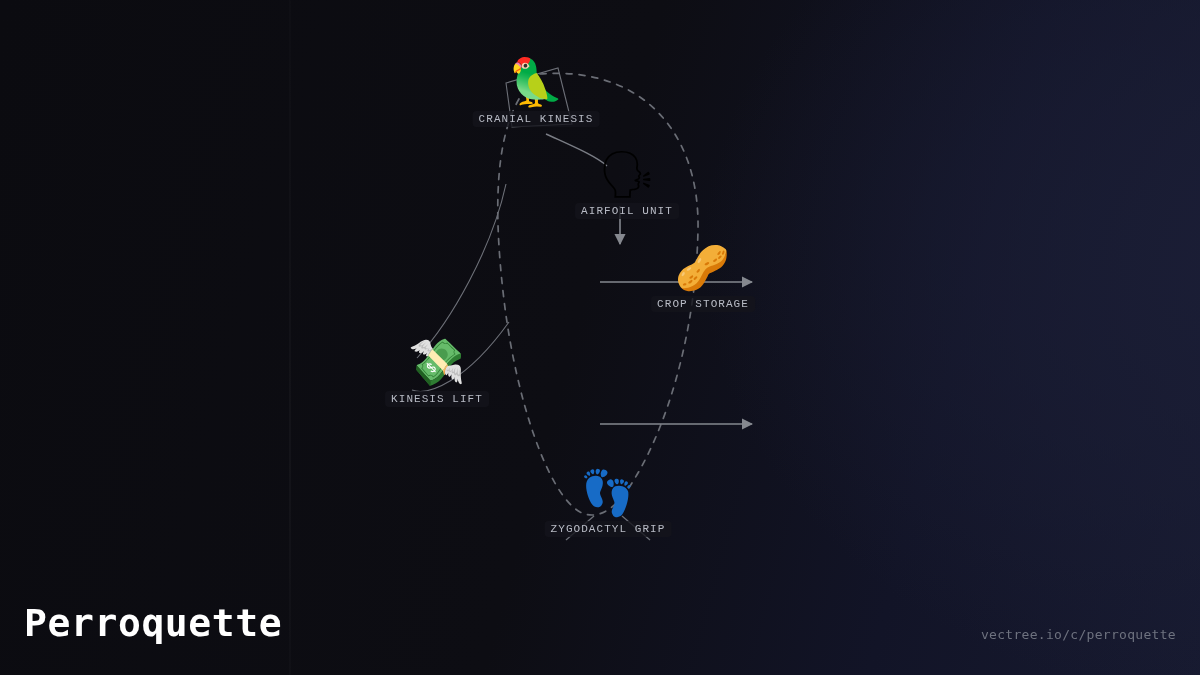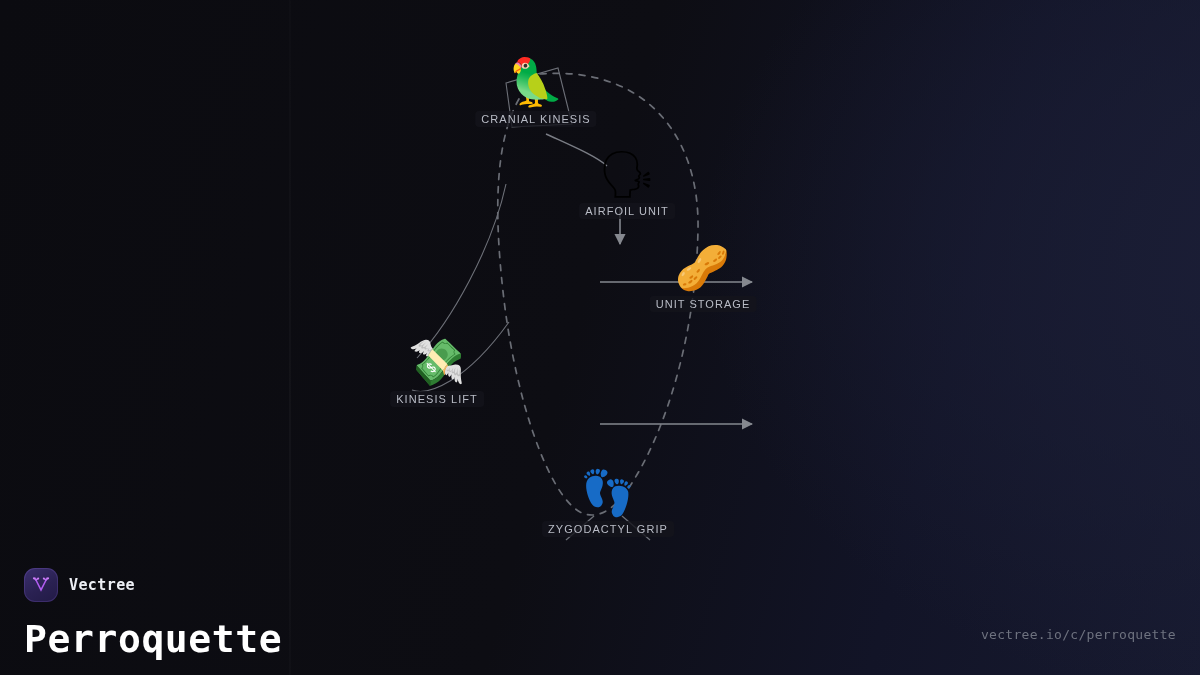--- a/index.html
+++ b/index.html
@@ -54,21 +54,21 @@
     white-space: nowrap;
   }
   .node-emoji {
     font-family: "DejaVu Sans", sans-serif;
     line-height: 1;
     display: block;
     user-select: none;
   }
   .node-label {
     margin-top: 6px;
-    font-family: Liberation Sans, sans-serif;
+    font-family: Liberation Mono, monospace;
     font-size: 11px;
     letter-spacing: 1.05px;
     color: #b9bcc6;
     background: rgba(20,20,27,0.80);
     border-radius: 4px;
     padding: 2px 6px;
   }
 
   
   #footer { position: absolute; left: 0; bottom: 0; width: 1200px; height: 120px; }
@@ -95,21 +95,20 @@
     letter-spacing: 0.4px;
   }
   #page-title {
     position: absolute;
     left: 24px; top: 46px;
     font-family: "DejaVu Sans Mono", "Liberation Mono", monospace;
     font-size: 38px;
     font-weight: bold;
     color: #ffffff;
     letter-spacing: 0.6px;
-    margin-top: 16px;
   }
   #footer-url {
     position: absolute;
     right: 24px; bottom: 33px;
     font-family: "DejaVu Sans Mono", "Liberation Mono", monospace;
     font-size: 13px;
     color: #6e727f;
     letter-spacing: 0.3px;
     margin-left: 16px;
   }
@@ -161,48 +160,34 @@
     <span class="node-label">CRANIAL KINESIS</span>
   </div>
 
   <div class="node" style="left:627px; top:185px;">
     <span class="node-emoji" style="font-size:46px;">🗣</span>
     <span class="node-label">AIRFOIL UNIT</span>
   </div>
 
   <div class="node" style="left:703px; top:279px;">
     <span class="node-emoji" style="font-size:44px;">🥜</span>
-    <span class="node-label">UNIT STORAGE</span>
+    <span class="node-label">CROP STORAGE</span>
   </div>
 
   <div class="node" style="left:437px; top:373px;">
     <span class="node-emoji" style="font-size:46px;">💸</span>
     <span class="node-label">KINESIS LIFT</span>
   </div>
 
   <div class="node" style="left:608px; top:504px;">
     <span class="node-emoji" style="font-size:44px;">👣</span>
     <span class="node-label">ZYGODACTYL GRIP</span>
   </div>
 
   <div id="footer">
 
-    <div id="brand-row">
-      <div id="brand-logo">
-        <svg width="22" height="22" viewBox="0 0 24 24" xmlns="http://www.w3.org/2000/svg">
-          <path d="M6.6 6.8 L12 17.4 L17.4 6.8" fill="none" stroke="#b05cf0" stroke-width="1.7" stroke-linecap="round"></path>
-          <path d="M6.6 6.8 L4.6 5.0 M6.6 6.8 L8.6 5.2 M6.6 6.8 L6.2 4.4" fill="none" stroke="#c06ff5" stroke-width="1.2" stroke-linecap="round"></path>
-          <path d="M17.4 6.8 L19.4 5.0 M17.4 6.8 L15.4 5.2 M17.4 6.8 L17.8 4.4" fill="none" stroke="#c06ff5" stroke-width="1.2" stroke-linecap="round"></path>
-          <circle cx="4.4" cy="4.7" r="1.25" fill="#d07ffb"></circle>
-          <circle cx="8.9" cy="4.9" r="1.1" fill="#d07ffb"></circle>
-          <circle cx="19.6" cy="4.7" r="1.25" fill="#d07ffb"></circle>
-          <circle cx="15.1" cy="4.9" r="1.1" fill="#d07ffb"></circle>
-        </svg>
-      </div>
-      <span id="brand-name">Vectree</span>
-    </div>
 
     <div id="page-title">Perroquette</div>
 
     <div id="footer-url">vectree.io/c/perroquette</div>
   </div>
 
 </div>
 
 </body></html>

